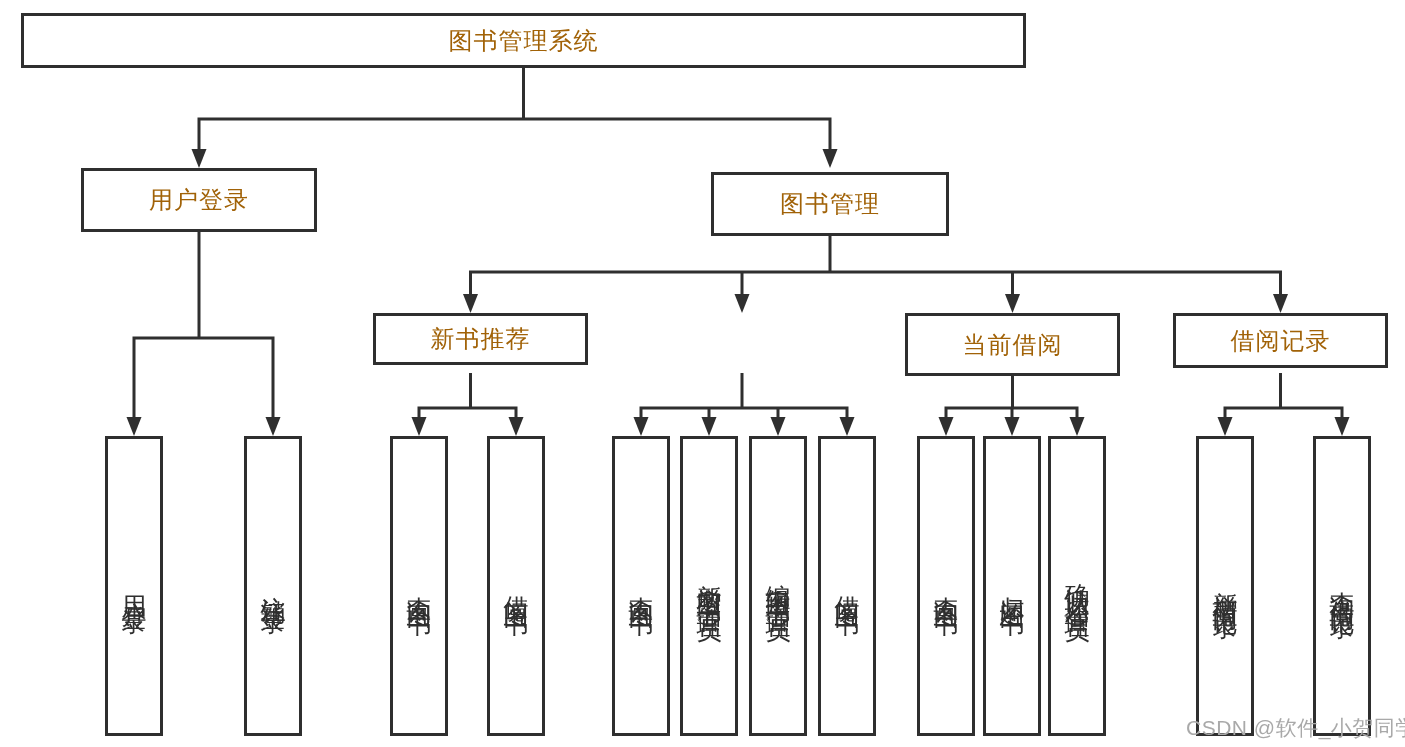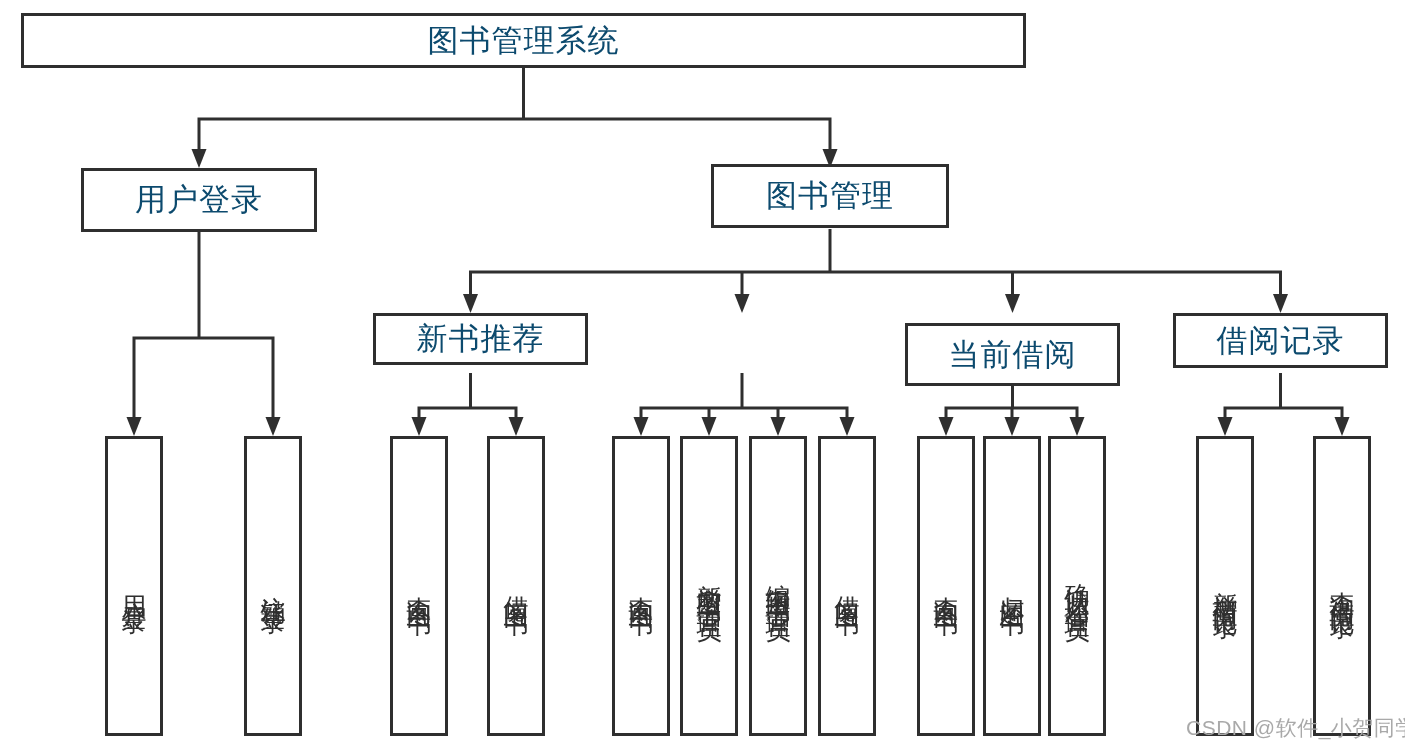--- a/index.html
+++ b/index.html
@@ -21,22 +21,22 @@
     position: absolute;
     box-sizing: border-box;
     background: #ffffff;
     border: 3px solid #2f2f2f;
     display: flex;
     align-items: center;
     justify-content: center;
     z-index: 1;
   }
   .hlabel {
-    font-size: 31px;
-    color: #0c4a6e;
+    font-size: 24px;
+    color: #a16207;
     letter-spacing: 1px;
     white-space: nowrap;
   }
   .vlabel {
     writing-mode: vertical-rl;
     text-orientation: mixed;
     font-size: 25px;
     color: #2f2f2f;
     letter-spacing: 5px;
     line-height: 1;
@@ -109,28 +109,28 @@
     <polygon points="1334.5,417 1349.5,417 1342,436"></polygon>
   </svg>
 
   <div class="node" style="left:21px; top:13px; width:1005px; height:55px;">
     <span class="hlabel">图书管理系统</span>
   </div>
 
   <div class="node" style="left:81px; top:168px; width:236px; height:64px;">
     <span class="hlabel">用户登录</span>
   </div>
-  <div class="node" style="left:711px; top:164px; width:238px; height:64px;">
+  <div class="node" style="left:711px; top:172px; width:238px; height:64px;">
     <span class="hlabel">图书管理</span>
   </div>
 
   <div class="node" style="left:373px; top:313px; width:215px; height:52px;">
     <span class="hlabel">新书推荐</span>
   </div>
-  <div class="node" style="left:905px; top:313px; width:215px; height:63px;margin-top:10px;">
+  <div class="node" style="left:905px; top:313px; width:215px; height:63px;">
     <span class="hlabel">当前借阅</span>
   </div>
   <div class="node" style="left:1173px; top:313px; width:215px; height:55px;">
     <span class="hlabel">借阅记录</span>
   </div>
 
   <div class="node leaf" style="left:105px; top:436px;">
     <span class="vlabel">用户登录</span>
   </div>
   <div class="node leaf" style="left:244px; top:436px;">

